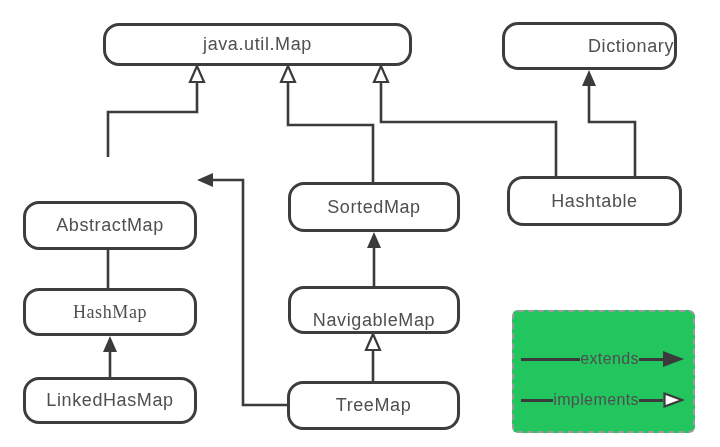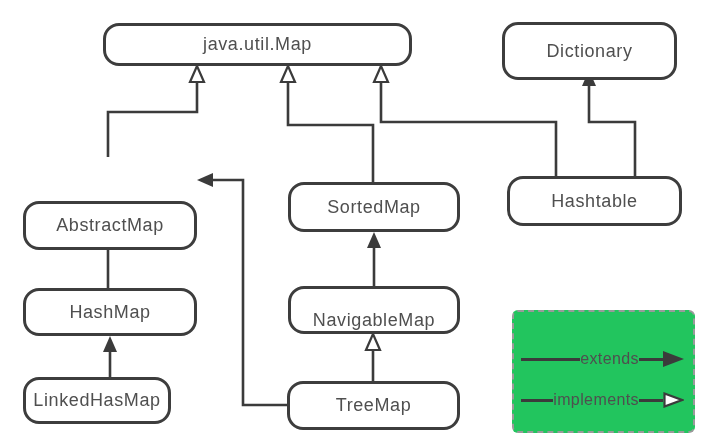--- a/index.html
+++ b/index.html
@@ -112,45 +112,45 @@
       <polygon points="110,336 103,352 117,352"></polygon>
       <polygon points="374,232 367,248 381,248"></polygon>
       <polygon points="197,180 213,173 213,187"></polygon>
     </g>
   </svg>
 
   <div class="node" style="left:103px; top:23px; width:309px; height:43px;">
     <span>java.util.Map</span>
   </div>
 
-  <div class="node" style="left:502px; top:22px; width:175px; height:58px;">
+  <div class="node" style="left:502px; top:22px; width:175px; height:48px;justify-content:flex-end;">
     <span>Dictionary</span>
   </div>
 
   <div class="node" style="left:23px; top:157px; width:174px; height:49px;margin-top:44px;">
     <span>AbstractMap</span>
   </div>
 
   <div class="node" style="left:288px; top:182px; width:172px; height:50px;">
     <span>SortedMap</span>
   </div>
 
   <div class="node" style="left:507px; top:176px; width:175px; height:50px;">
     <span>Hashtable</span>
   </div>
 
-  <div class="node" style="left:23px; top:288px; width:174px; height:48px;">
+  <div class="node" style="left:23px; top:288px; width:174px; height:48px;font-family:Liberation Serif, serif;">
     <span>HashMap</span>
   </div>
 
   <div class="node" style="left:288px; top:286px; width:172px; height:48px;align-items:flex-end;">
     <span>NavigableMap</span>
   </div>
 
-  <div class="node" style="left:23px; top:377px; width:148px; height:47px;">
+  <div class="node" style="left:23px; top:377px; width:174px; height:47px;">
     <span>LinkedHasMap</span>
   </div>
 
   <div class="node" style="left:287px; top:381px; width:173px; height:49px;">
     <span>TreeMap</span>
   </div>
 
   <div class="legend">
     <div class="legend-row row-extends">
       <span class="lline grow"></span>

